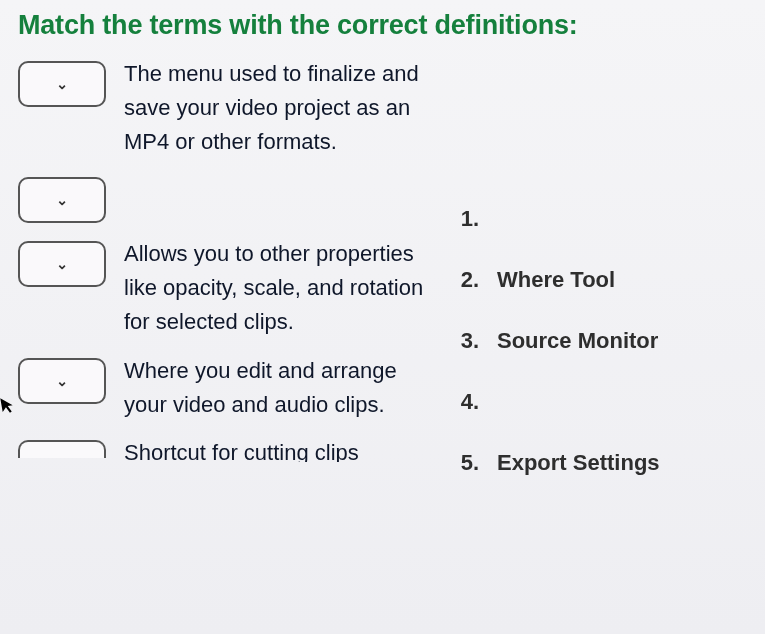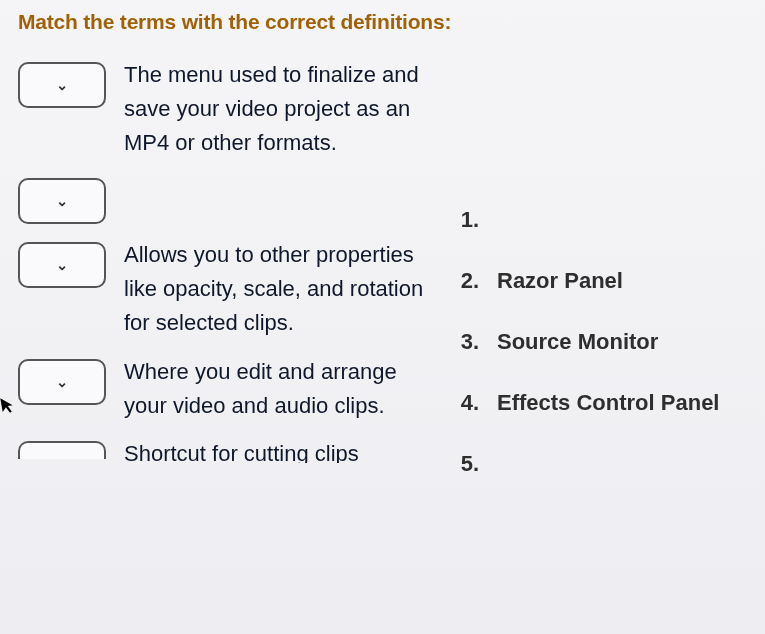--- a/index.html
+++ b/index.html
@@ -12,23 +12,23 @@
       height: 634px;
       font-family: 'Segoe UI', Arial, sans-serif;
       background: linear-gradient(to bottom, #f5f5f7 0%, #eeeef2 100%);
       color: #2a2a2a;
       padding: 10px 18px;
       overflow: hidden;
       position: relative;
     }
     .title {
       font-weight: 700;
-      font-size: 21px;
-      color: #a16207;
-      margin-bottom: 24px;
+      font-size: 27px;
+      color: #15803d;
+      margin-bottom: 16px;
       letter-spacing: -0.2px;
     }
     .content {
       display: flex;
       gap: 20px;
     }
     .left-col {
       flex: 1;
     }
     .right-col {
@@ -152,28 +152,28 @@
 
   </div>
 
   <div class="right-col">
     <ol class="terms-list">
       <li>
         <span class="term-num">1.</span>
       </li>
       <li>
         <span class="term-num">2.</span>
-        <span>Razor Panel</span>
+        <span>Where Tool</span>
       </li>
       <li>
         <span class="term-num">3.</span>
         <span>Source Monitor</span>
       </li>
       <li>
         <span class="term-num">4.</span>
-        <span>Effects Control Panel</span>
       </li>
       <li>
         <span class="term-num">5.</span>
+        <span>Export Settings</span>
       </li>
     </ol>
   </div>
 </div>
 
 </body></html>

